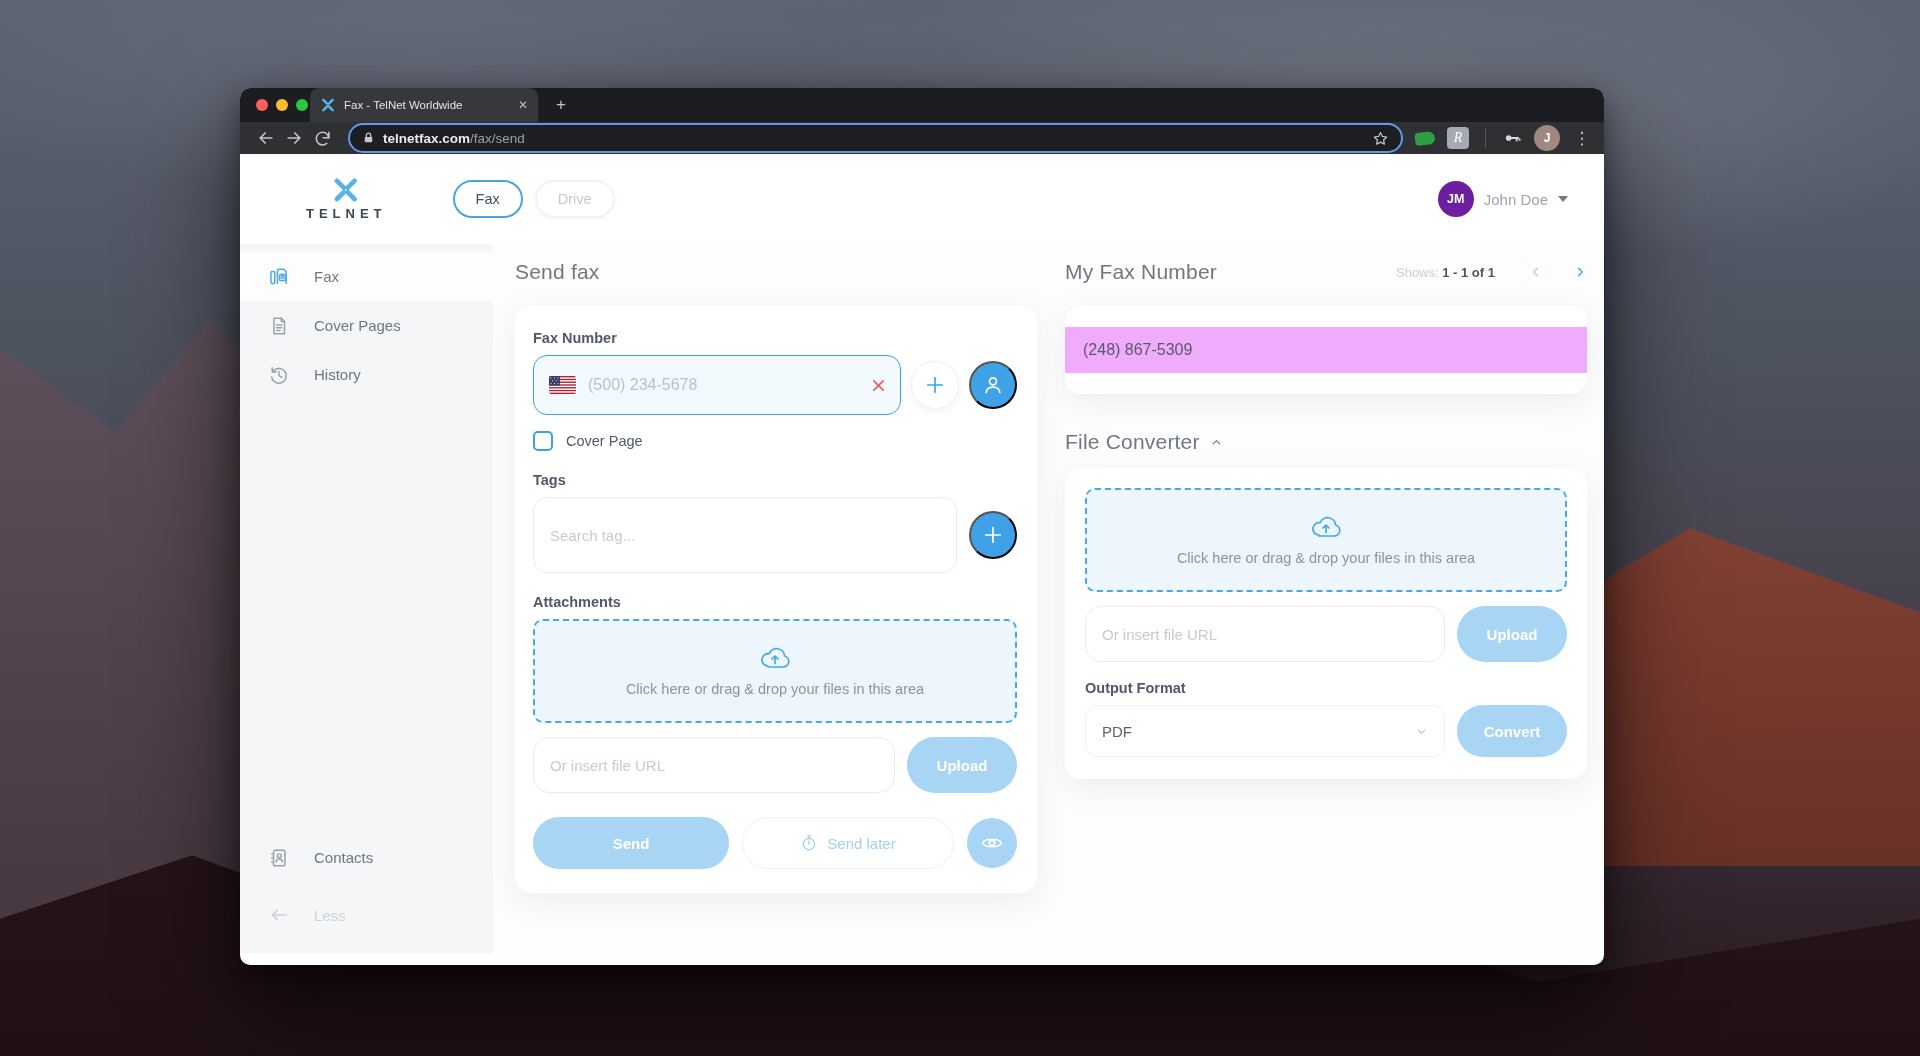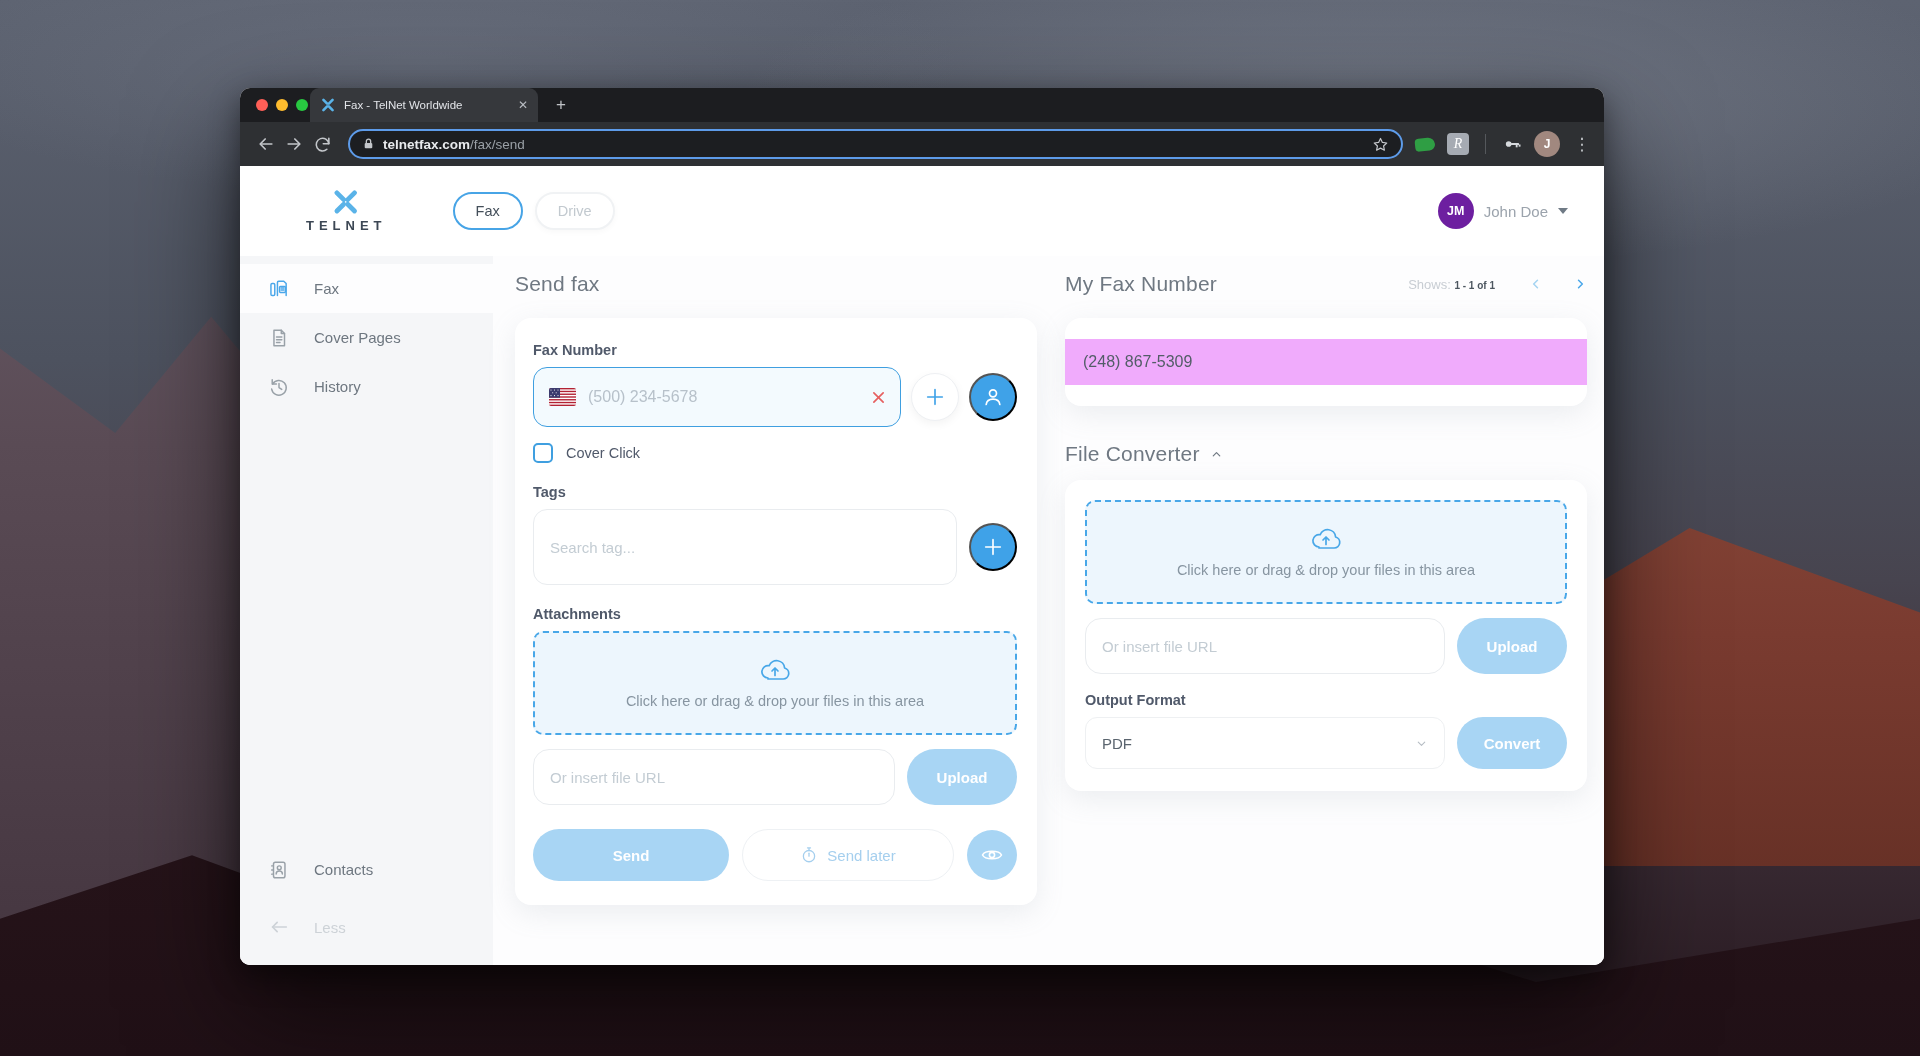--- a/index.html
+++ b/index.html
@@ -30,21 +30,21 @@
   .tabbar { position:relative; height:34px; background:#1c1d20; }
   .traffic { position:absolute; left:16px; top:11px; display:flex; gap:8px; }
   .traffic span { width:12px; height:12px; border-radius:50%; display:block; }
   .tl-red{background:#ff5f57;} .tl-yel{background:#febc2e;} .tl-grn{background:#28c841;}
   .tab { position:absolute; left:70px; top:0; width:228px; height:34px; background:#36383c;
     border-radius:9px 9px 0 0; display:flex; align-items:center; padding:0 10px; gap:8px; }
   .tab-title { flex:1; font-size:11.5px; color:#e2e4e8; white-space:nowrap; overflow:hidden; }
   .tab-close { color:#b9bdc3; font-size:12px; line-height:1; cursor:default; }
   .newtab { position:absolute; left:316px; top:7px; color:#c0c3c7; font-size:17px; font-weight:400; }
 
-  .toolbar { height:44px; background:#2e3033; display:flex; align-items:center; padding:0 12px; }
+  .toolbar { height:32px; background:#2e3033; display:flex; align-items:center; padding:0 12px; }
   .nav-ic { width:28px; height:28px; display:flex; align-items:center; justify-content:center; color:#c3c6ca; }
   .omnibox { flex:1; height:30px; margin:0 12px; background:#1c1e21; border:2px solid #5d9be9; border-radius:16px;
     display:flex; align-items:center; padding:0 12px; gap:8px; }
   .omnibox .url { flex:1; font-size:13.5px; }
   .omnibox .domain { color:#e8eaed; font-weight:bold; }
   .omnibox .path { color:#9aa0a6; }
   .ext-green { width:20px; height:13px; background:#2f9e44; border-radius:4px 7px 6px 4px; transform:rotate(-6deg); }
   .ext-r { width:22px; height:22px; border-radius:4px; background:#a6abb3; color:#fff; font-family:"Liberation Serif",serif;
     font-style:italic; font-size:14px; display:flex; align-items:center; justify-content:center; }
   .tsep { width:1px; height:20px; background:#55585c; margin:0 4px; }
@@ -123,21 +123,21 @@
 
   .actions-row { margin-top:24px; justify-content:space-between; }
   .send-btn { width:196px; height:52px; }
   .later-btn { width:212px; height:52px; background:#fff; border:1px solid #eef1f4; color:#a5cfee;
     display:flex; align-items:center; justify-content:center; gap:9px; font-weight:normal; font-size:15px; }
   .eye-btn { width:50px; height:50px; border-radius:50%; background:#a8d5f4; color:#fff; border:none;
     display:flex; align-items:center; justify-content:center; }
 
   .right-head { display:flex; align-items:center; }
   .shows { margin-left:auto; font-size:13px; color:#c8cdd3; }
-  .shows b { color:#4c565f; font-weight:bold; font-size:10px; }
+  .shows b { color:#4c565f; font-weight:bold; font-size:13px; }
   .pg { display:flex; align-items:center; }
   .pg-prev { margin-left:34px; color:#a5d4f2; display:flex; }
   .pg-next { margin-left:30px; color:#4aa7ea; display:flex; }
 
   .fax-num-card { margin-top:22px; height:88px; padding:21px 0; overflow:hidden; }
   .fax-num-row { height:46px; background:#f0abfc; display:flex; align-items:center; padding-left:18px;
     font-size:16px; color:#525d67; }
 
   .fc-head { margin-top:36px; display:flex; align-items:center; gap:10px; }
   .fc-caret { color:#6f7882; display:flex; }
@@ -370,21 +370,21 @@
               <button class="circle-btn circle-blue">
                 <svg width="24" height="24" viewBox="0 0 24 24" fill="none" stroke="#fff" stroke-width="1.7" stroke-linecap="round" stroke-linejoin="round">
                   <circle cx="12" cy="8.3" r="3.5"></circle>
                     <path d="M5.2 19.5c.4-3.6 3.1-5.3 6.8-5.3s6.4 1.7 6.8 5.3"></path>
                 </svg>
               </button>
             </div>
 
             <div class="row cb-row">
               <span class="checkbox"></span>
-              <span class="cb-label">Cover Click</span>
+              <span class="cb-label">Cover Page</span>
             </div>
 
             <div class="f-label m-label">Tags</div>
             <div class="row tags-row">
               <input class="text-input" type="text" placeholder="Search tag..." style="">
               <button class="circle-btn circle-blue">
                 <svg width="22" height="22" viewBox="0 0 24 24" fill="none" stroke="#fff" stroke-width="1.8" stroke-linecap="round">
                     <path d="M12 4v16M4 12h16"></path>
                   </svg>
               </button>

